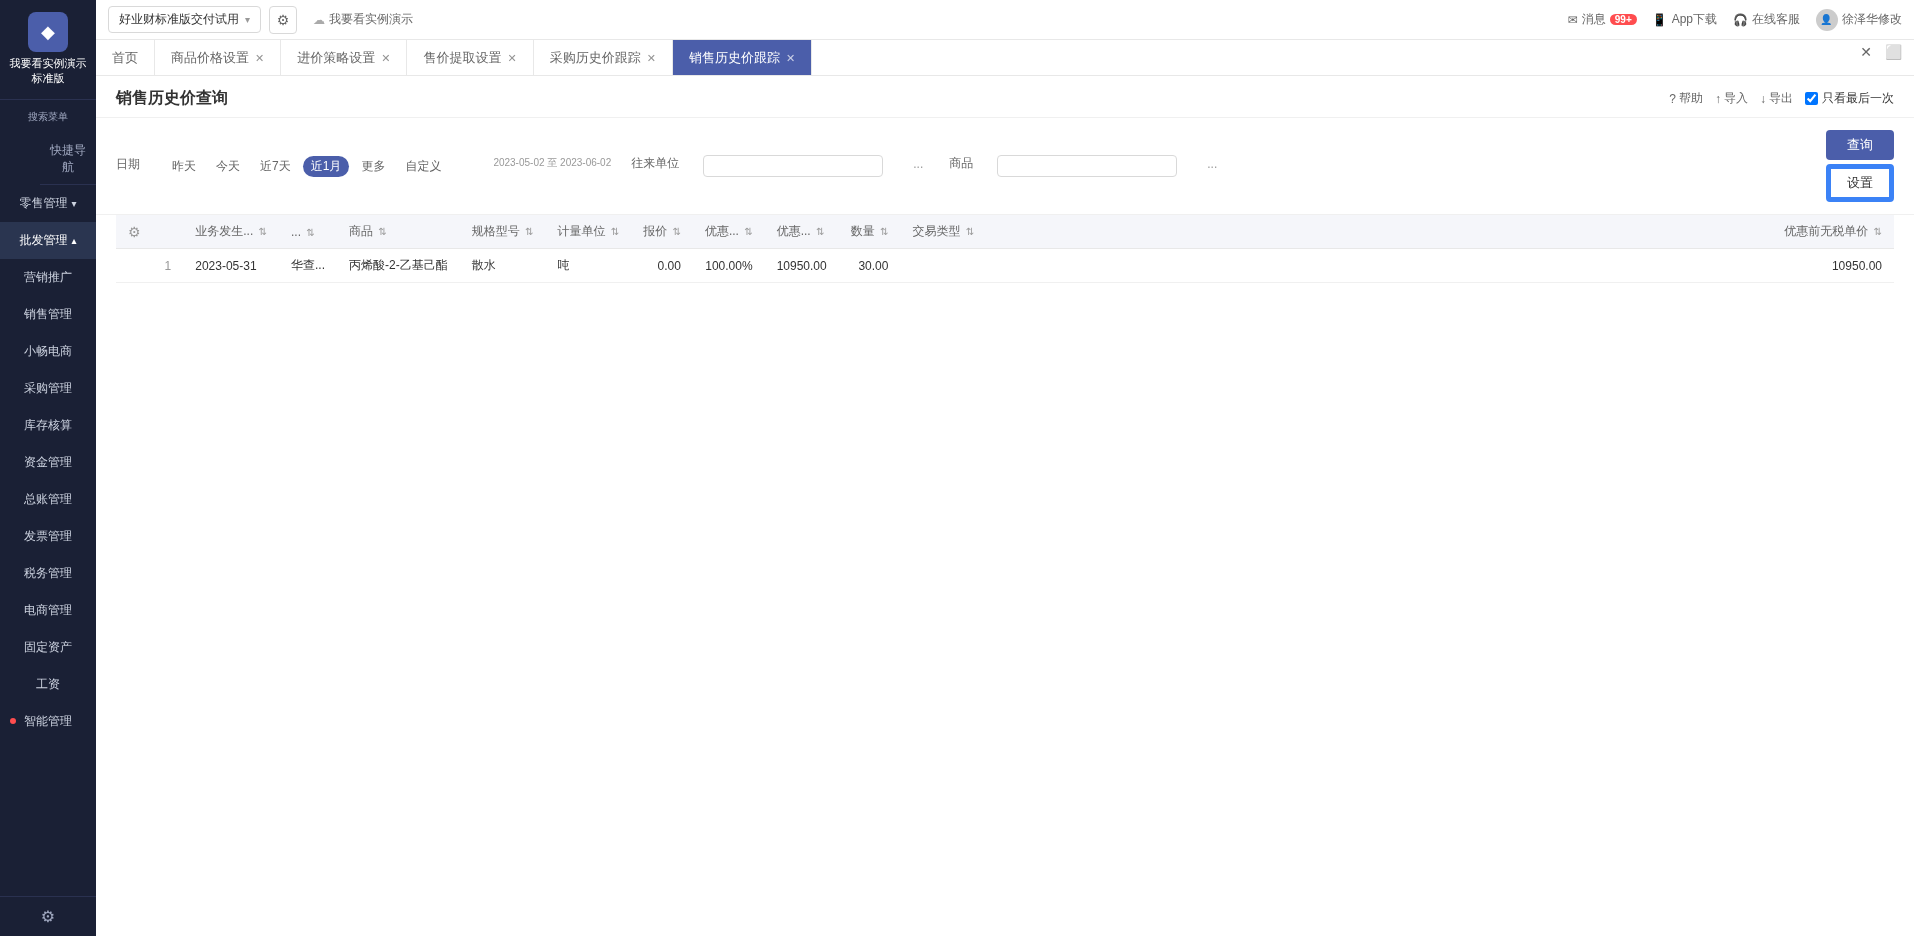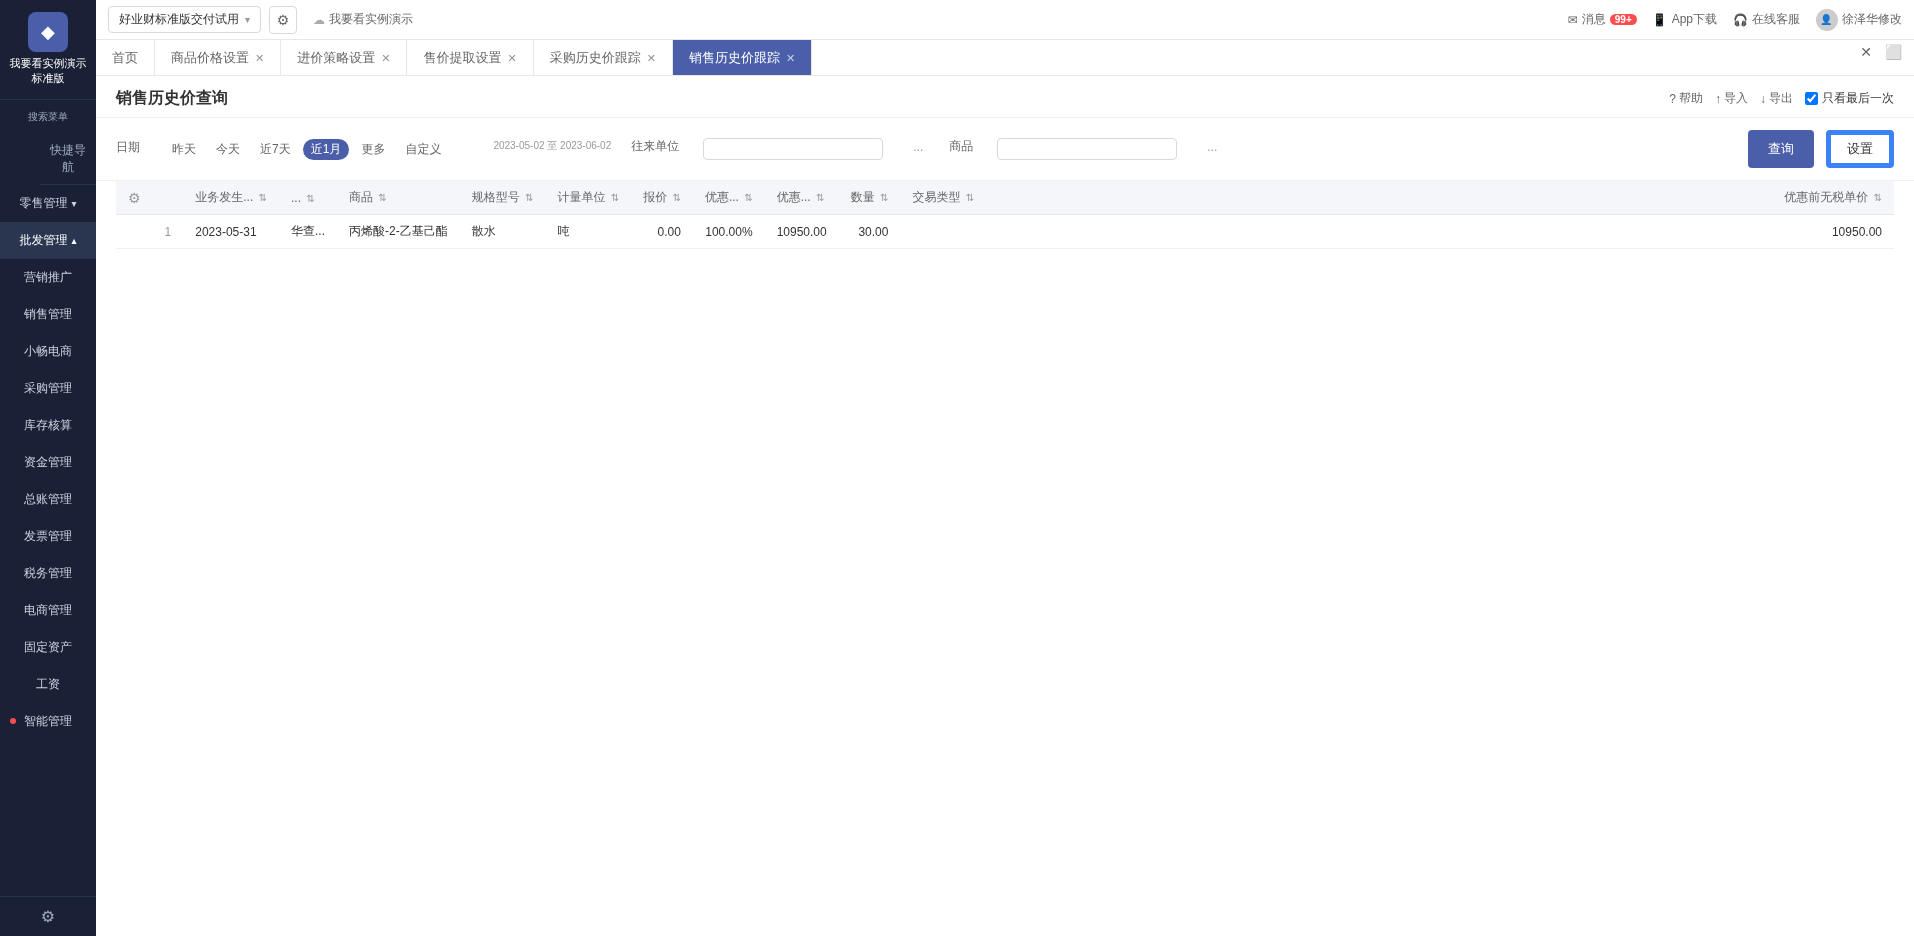--- a/index.html
+++ b/index.html
@@ -60,21 +60,21 @@
     .filter-group { display: flex; align-items: flex-start; gap: 24px; }
     .filter-label { font-size: 12px; color: #666; white-space: nowrap; }
     .date-options { display: flex; align-items: center; gap: 4px; }
     .date-btn { padding: 2px 8px; font-size: 12px; color: #666; cursor: pointer; border-radius: 3px; }
     .date-btn.active { background: #4b5eaa; color: #fff; border-radius: 12px; }
     .date-range { font-size: 10px; color: #999; margin-left: 20px; }
     .filter-input { border: 1px solid #d9d9d9; border-radius: 4px; padding: 3px 8px; font-size: 12px; width: 180px; outline: none; }
     .filter-more { color: #999; cursor: pointer; font-size: 12px; padding: 2px 6px; }
     .query-btn { background: #4b5eaa; color: #fff; border: none; border-radius: 4px; padding: 6px 20px; font-size: 13px; cursor: pointer; }
     .settings-btn-outline { border: 5px solid #3b82f6; background: #fff; color: #333; border-radius: 4px; padding: 5px 16px; font-size: 13px; cursor: pointer; }
-    .filter-actions { display: flex; gap: 12px; margin-left: auto; }
+    .filter-actions { display: flex; flex-direction: column; gap: 4px; margin-left: auto; }
 
     
     .table-container { padding: 0 20px 20px; overflow-x: auto; }
     .data-table { width: 100%; border-collapse: collapse; font-size: 12px; }
     .data-table th { background: #f5f6fa; color: #666; font-weight: 500; padding: 8px 12px; text-align: left; border-bottom: 1px solid #e8e8e8; white-space: nowrap; position: sticky; top: 0; z-index: 1; }
     .data-table th .sort-icon { color: #999; font-size: 10px; margin-left: 2px; }
     .data-table td { padding: 8px 12px; border-bottom: 1px solid #f0f0f0; color: #333; white-space: nowrap; }
     .data-table .settings-col { width: 32px; text-align: center; }
     .settings-gear { color: #999; cursor: pointer; font-size: 14px; }
     .row-number { color: #999; }

